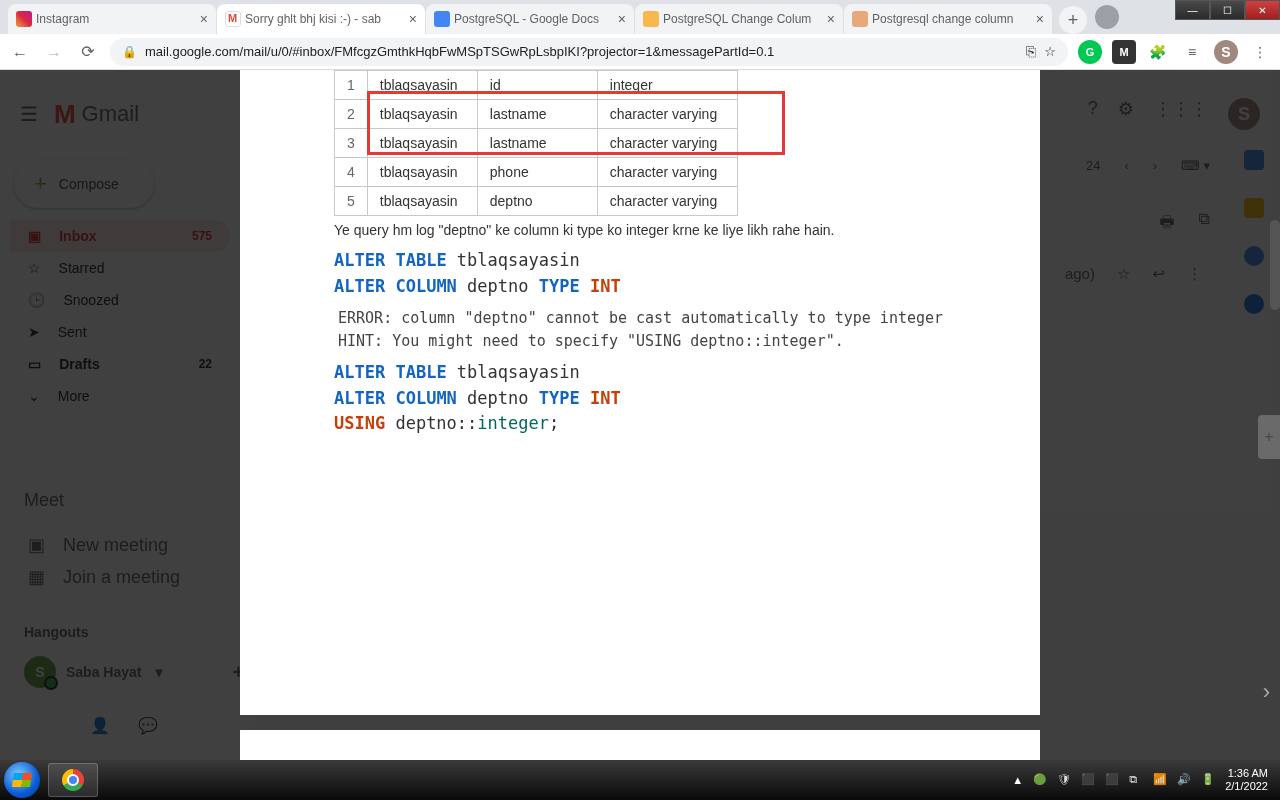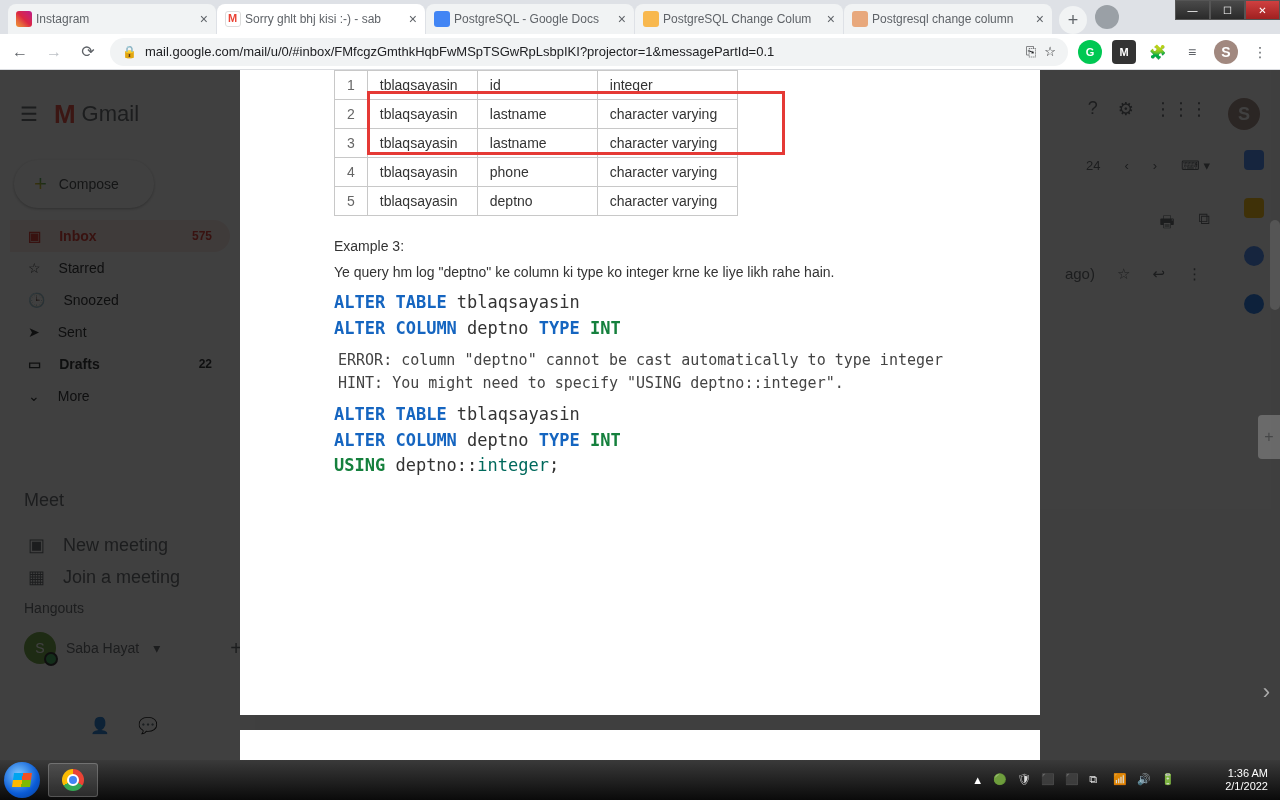--- a/index.html
+++ b/index.html
@@ -128,21 +128,21 @@
   .gm-avatar { width:32px; height:32px; border-radius:50%; background:#a1887f; color:#fff; display:flex; align-items:center; justify-content:center; font-weight:bold; }
   .gm-compose { position:absolute; top:90px; left:14px; width:140px; height:48px; background:#fff; box-shadow:0 1px 3px rgba(0,0,0,.3); border-radius:24px; display:flex; align-items:center; padding:0 20px; gap:12px; color:#3c4043; font-size:14px; }
   .gm-plus { font-size:22px; background:linear-gradient(45deg,#ea4335,#fbbc04,#34a853,#4285f4); -webkit-background-clip:text; color:transparent; }
   .gm-nav { position:absolute; top:150px; left:10px; width:220px; color:#202124; font-size:14px; }
   .gm-nav-item { height:32px; display:flex; align-items:center; padding:0 18px; gap:18px; border-radius:0 16px 16px 0; }
   .gm-nav-item.active { background:#fce8e6; color:#d93025; font-weight:bold; }
   .gm-nav-item .count { margin-left:auto; font-size:12px; }
   .gm-meet { position:absolute; top:420px; left:24px; color:#5f6368; font-size:18px; font-weight:500; }
   .gm-meet-items { margin-top:18px; }
   .gm-meet-item { height:32px; display:flex; align-items:center; gap:18px; padding-left:4px; }
-  .gm-hangouts { position:absolute; top:530px; left:24px; color:#5f6368; font-size:14px; font-weight:400; }
+  .gm-hangouts { position:absolute; top:554px; left:24px; color:#5f6368; font-size:14px; font-weight:700; }
   .gm-person { margin-top:16px; display:flex; align-items:center; gap:10px; }
   .gm-pavatar { width:32px; height:32px; border-radius:50%; background:#689f38; color:#fff; display:flex; align-items:center; justify-content:center; position:relative; }
   .gm-pavatar::after { content:""; position:absolute; right:-2px; bottom:-2px; width:10px; height:10px; border-radius:50%; background:#34a853; border:2px solid #222; }
   .gm-notif-toast { position:absolute; bottom:50px; left:22px; background:#202124; color:#e8eaed; font-size:13px; padding:14px 20px; border-radius:4px; width:230px; }
   .gm-right-rail { position:absolute; right:6px; top:80px; width:40px; display:flex; flex-direction:column; gap:28px; align-items:center; }
   .gm-rail-icon { width:20px; height:20px; border-radius:4px; }
   .rail-cal { background:#4285f4; }
   .rail-keep { background:#fbbc04; }
   .rail-tasks { background:#4285f4; border-radius:50%; }
   .rail-contacts { background:#1a73e8; border-radius:50%; }
@@ -170,21 +170,21 @@
   .schema-table .col { width:120px; }
   .schema-table .typ { width:140px; }
   .hl-row td { background:#fff; }
   .hl-box-outer { position:relative; }
   .red-box { position:absolute; border:3px solid #e53935; pointer-events:none; }
   .box1 { top: 21px; left: 127px; width: 418px; height: 64px; }
   
   .doc-text { margin: 22px 0 10px 94px; font-size: 14px; width: 610px; }
   .sql { font-family: Consolas, monospace; font-size: 17px; margin: 8px 0 8px 94px; line-height:1.5; }
   .kw-blue { color:#1565c0; font-weight:bold; }
-  .kw-purple { color:#15803d; font-weight:bold; }
+  .kw-purple { color:#c2410c; font-weight:bold; }
   .kw-teal { color:#00695c; }
   .err-block { font-family: Consolas, monospace; font-size:15px; margin: 8px 0 8px 98px; color:#444; line-height:1.5; }
   
   .lightbox-gap { position:absolute; left:240px; top:660px; width:800px; height:30px; background:#fff; z-index:10; }
   
   
   .side-tab { position:absolute; right:0; top:345px; width:22px; height:44px; background:#fff; border-radius:4px 0 0 4px; z-index:5; opacity:0.22; display:flex; align-items:center; justify-content:center; color:#5f6368; }
   
   
   .taskbar {
@@ -196,21 +196,21 @@
     align-items: center;
     padding: 0 4px;
   }
   .start-orb { width:36px; height:36px; border-radius:50%; background: radial-gradient(circle at 40% 35%, #7ec8ff, #0a5bd6 60%, #063a89); display:flex; align-items:center; justify-content:center; cursor:pointer; }
   .start-flag { width:18px; height:14px; background: conic-gradient(#f25022 0 25%, #7fba00 25% 50%, #ffb900 50% 75%, #00a4ef 75% 100%); transform: skewX(-8deg); }
   .task-item { width:50px; height:34px; margin-left:8px; border-radius:3px; background:rgba(255,255,255,.12); border:1px solid rgba(255,255,255,.2); display:flex; align-items:center; justify-content:center; cursor:pointer; }
   .chrome-ico { width:22px; height:22px; border-radius:50%; background: conic-gradient(#ea4335 0 120deg,#34a853 120deg 240deg,#fbbc04 240deg 360deg); position:relative; }
   .chrome-ico::after { content:""; position:absolute; inset:5px; border-radius:50%; background:#4285f4; border:2px solid #fff; }
   .tray { margin-left:auto; display:flex; align-items:center; gap:10px; color:#fff; font-size:11px; padding-right:8px; }
   .tray-ico { width:14px; height:14px; opacity:.85; }
-  .clock { text-align:right; line-height:1.2; font-size:11px;margin-left:40px; }
+  .clock { text-align:right; line-height:1.2; font-size:11px; }
   
   .lb-nav-right { position:absolute; right:10px; bottom:55px; color:#aaa; font-size:22px; z-index:5; }
   .scroll-thumb { position:absolute; right:0; top:150px; width:10px; height:90px; background:#888; border-radius:5px; opacity:.3; }
 </style>
 </head>
 <body>
 
 <div class="win-titlebar">
   <div class="win-btn">—</div>
   <div class="win-btn">☐</div>
@@ -401,21 +401,20 @@
                 <td class="idx">5</td>
                 <td class="tname">tblaqsayasin</td>
                 <td class="col">deptno</td>
                 <td class="typ">character varying</td>
               </tr>
         </tbody>
           </table>
         <div class="red-box box1"></div>
       </div>
 
-      <div class="doc-text">Example 3:</div>
       <div class="doc-text" style="margin-top:6px;">Ye query hm log "deptno" ke column ki type ko integer krne ke liye likh rahe hain.</div>
 
       <div class="sql">
         <span class="kw-blue">ALTER</span> <span class="kw-blue">TABLE</span><span> tblaqsayasin</span><br>
         <span class="kw-blue">ALTER</span> <span class="kw-blue">COLUMN</span><span> deptno </span><span class="kw-blue">TYPE</span><span class="kw-purple"> INT</span>
       </div>
 
 
       <div class="err-block">
         <div>ERROR:  column "deptno" cannot be cast automatically to type integer</div>

